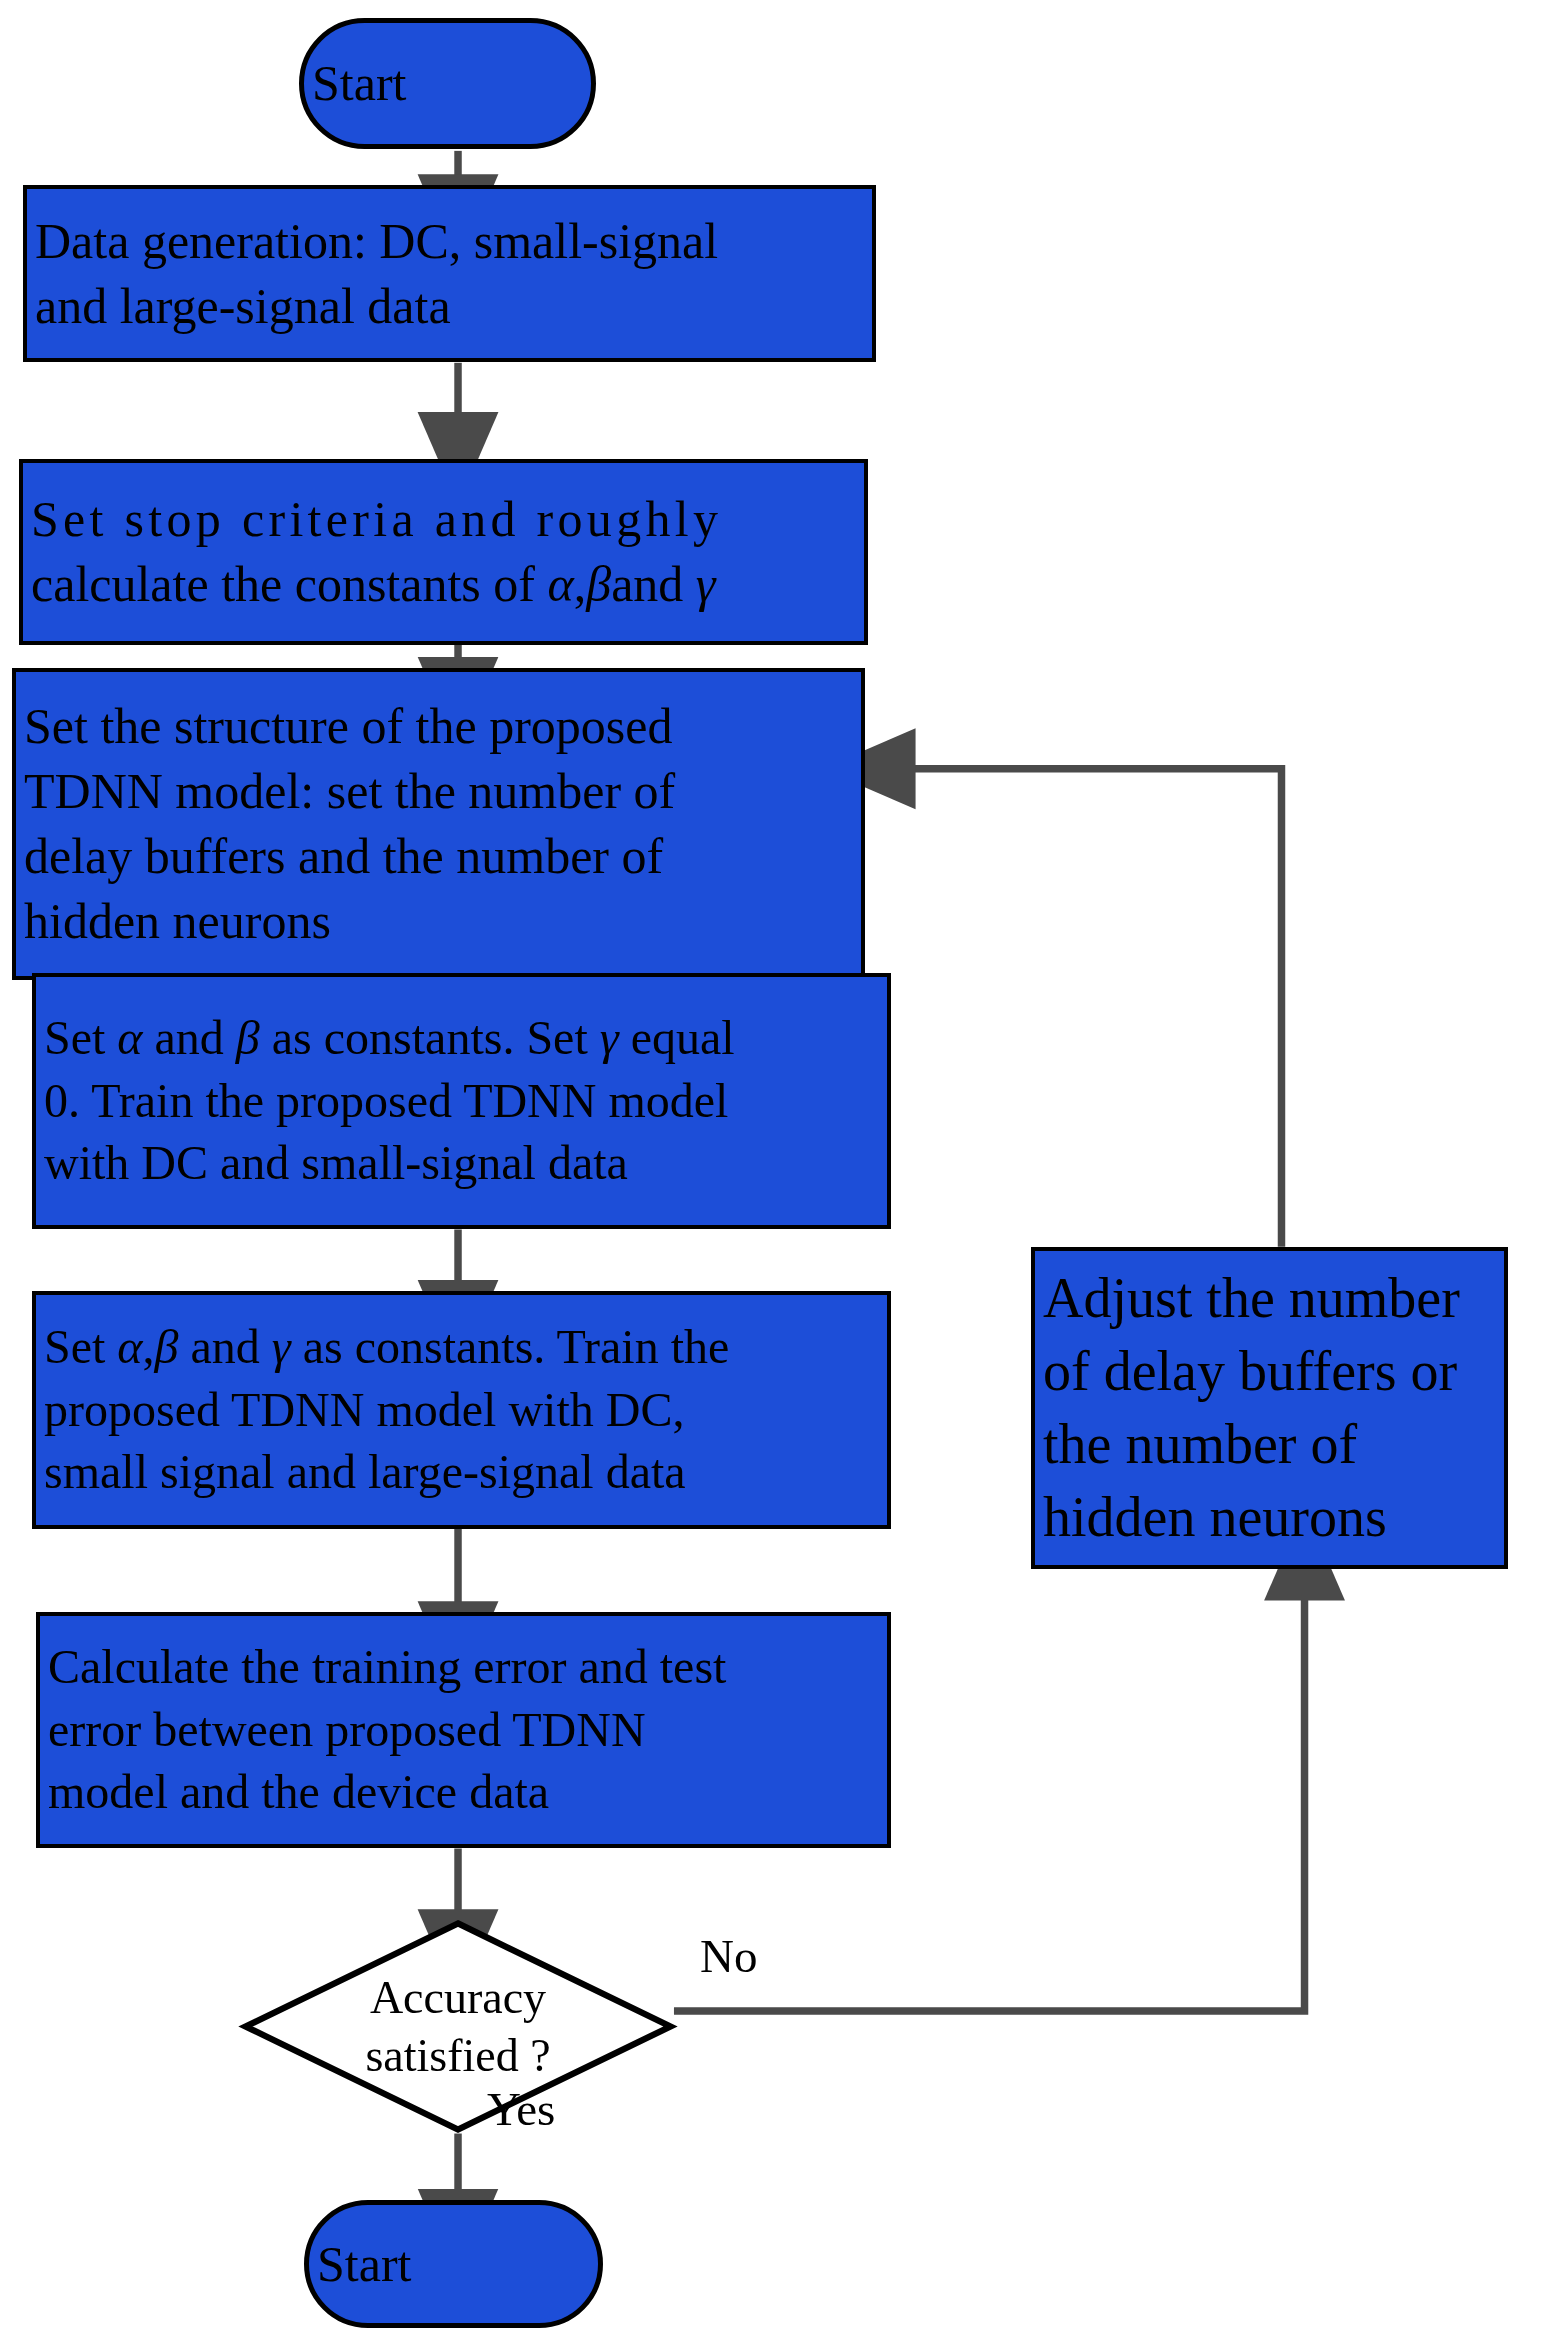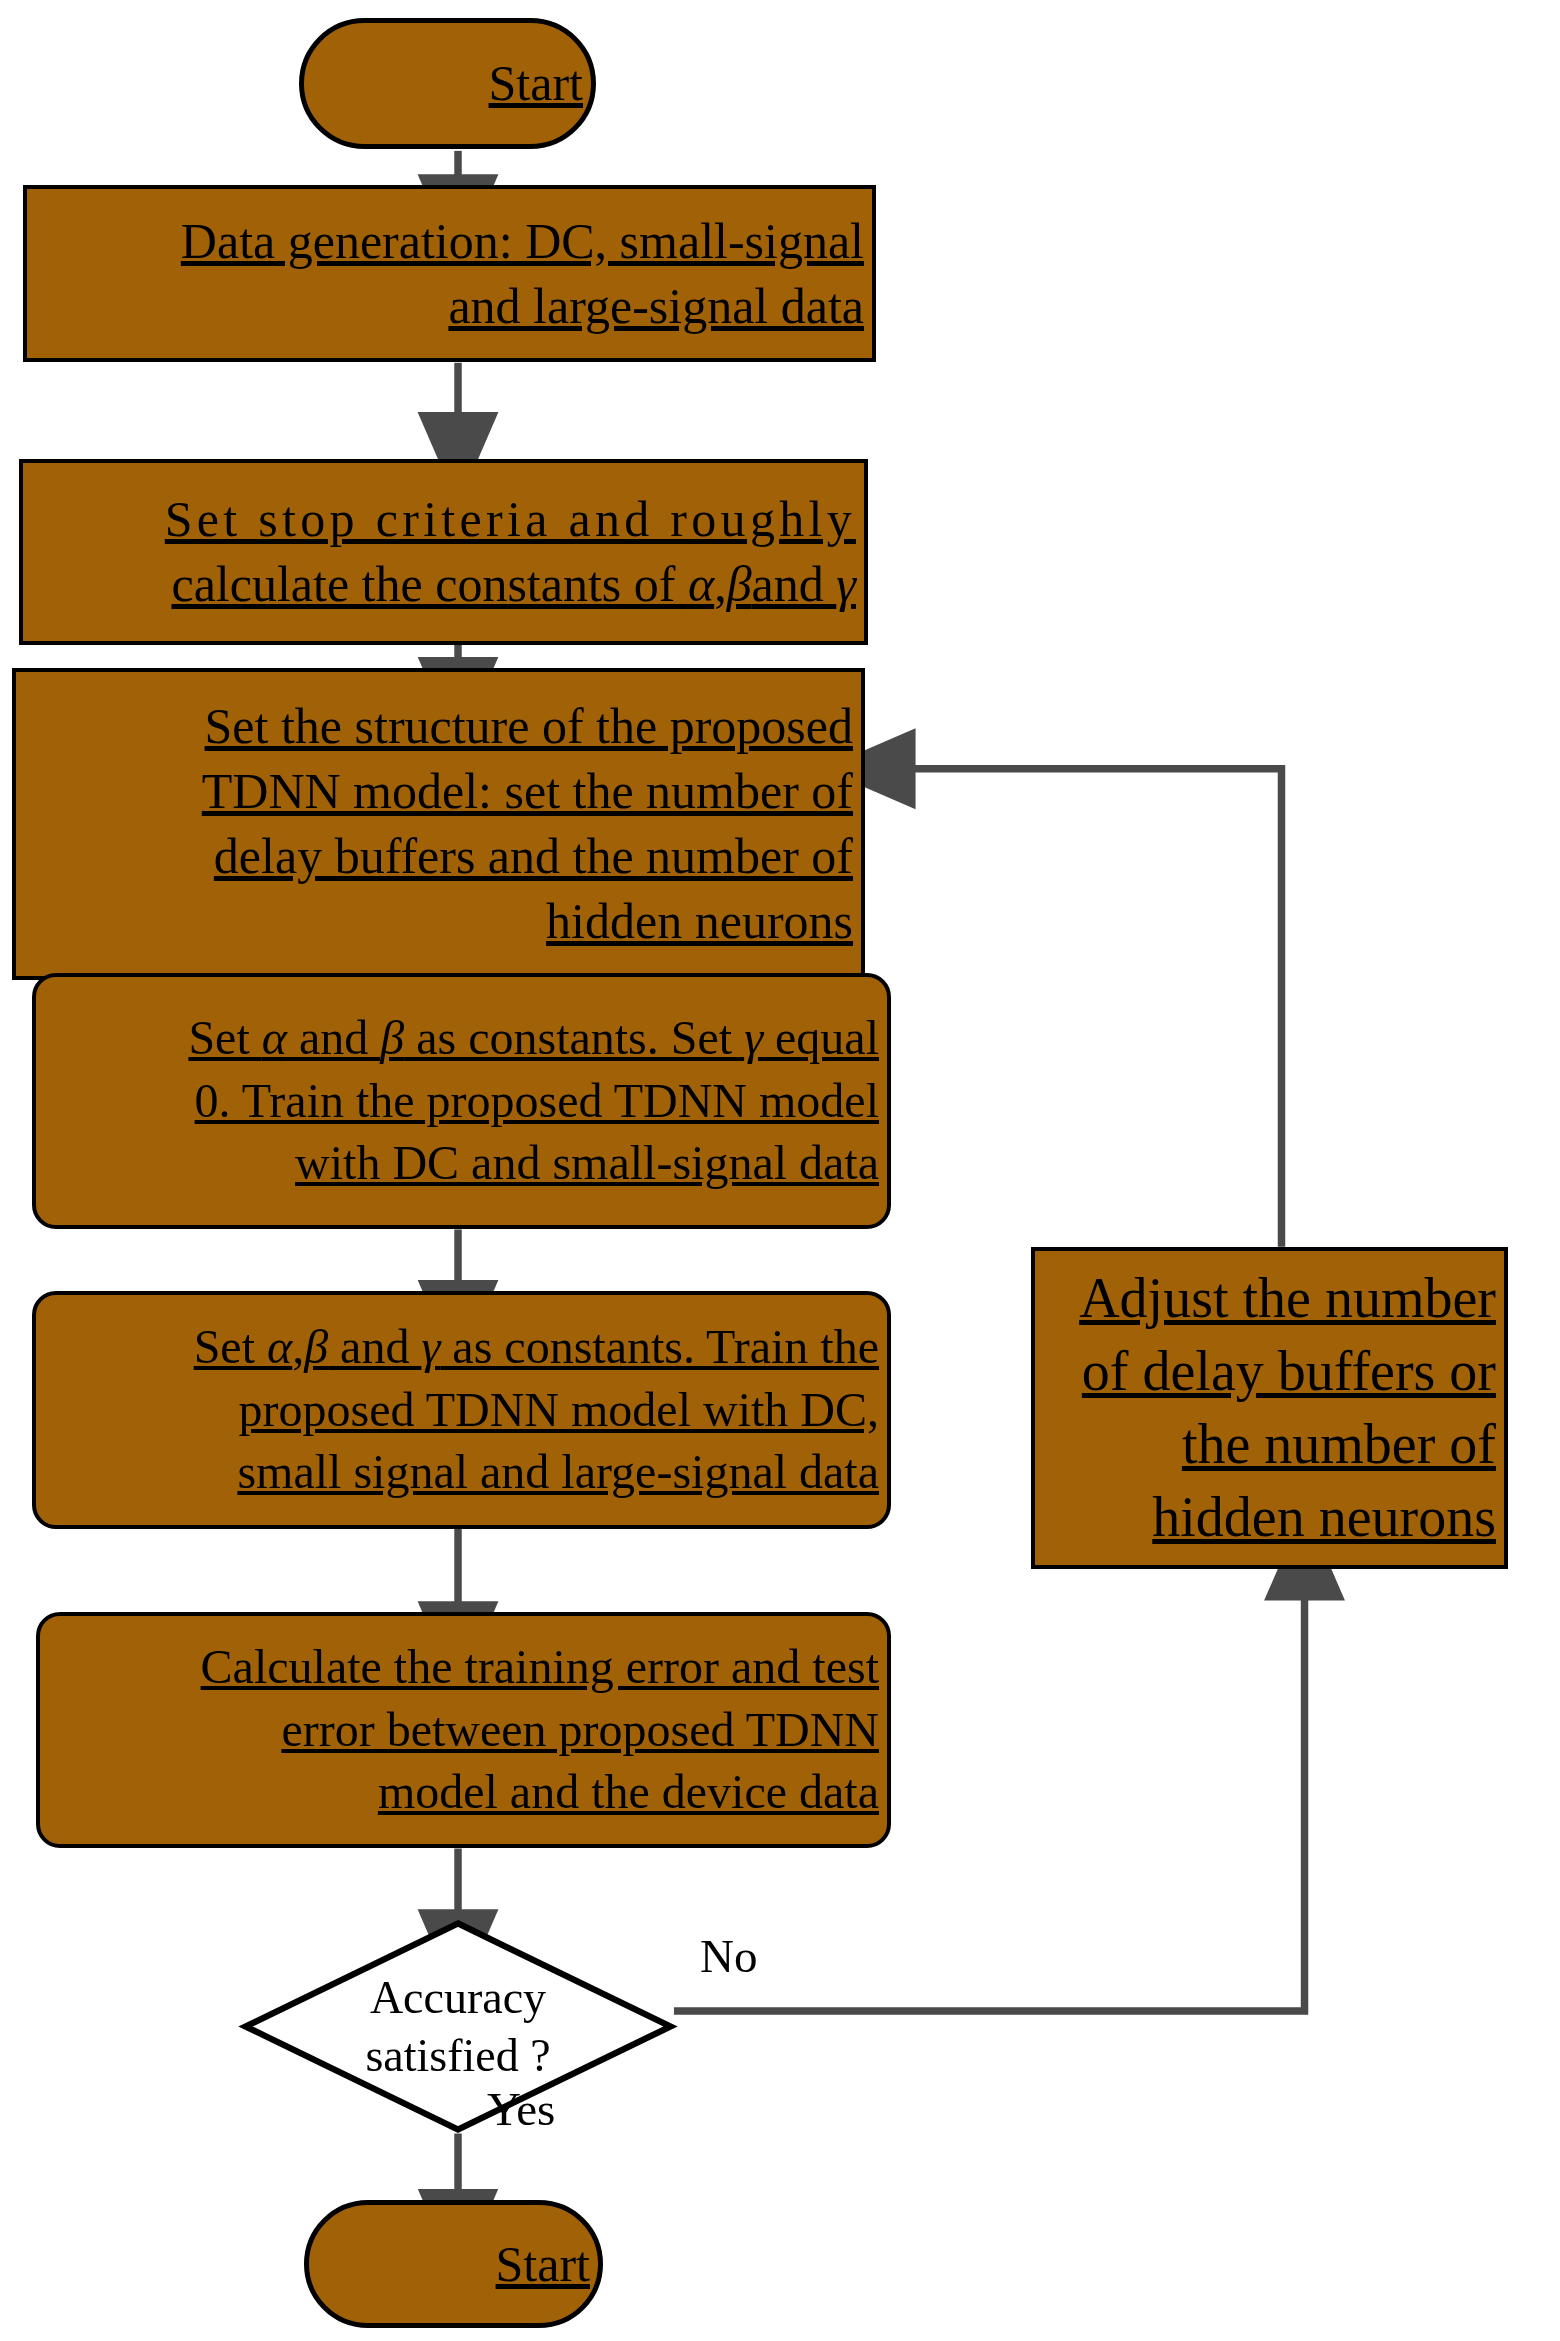--- a/index.html
+++ b/index.html
@@ -17,43 +17,42 @@
     font-family: "Liberation Serif", "DejaVu Serif", serif;
     color: #000000;
   }
   
   .node {
     position: absolute;
     box-sizing: border-box;
     display: flex;
     align-items: center;
     justify-content: center;
-    text-align: right;
-    background: #a16207;
+    text-align: left;
+    background: #1d4ed8;
     color: #000000;
     line-height: 1.30;
-    text-decoration: underline;
   }
   .proc {
     border: 4.6px solid #000000;
   }
   .term {
     border: 5.8px solid #000000;
     border-radius: 86px;
   }
   .node .txt {
     display: block;
     width: 100%;
     padding: 0 8px;
     box-sizing: border-box;
   }
   
   .f-term   { font-size: 50px; }
   .f-body   { font-size: 50px; }
-  .f-body2  { font-size: 48px; border-radius: 24px; }
+  .f-body2  { font-size: 48px; }
   .f-small  { font-size: 56px; }
   .f-lbl    { font-size: 47px; }
 
   .tracked { letter-spacing: 4.3px; }
 
   .gk { font-style: italic; font-family: "Liberation Serif", "DejaVu Serif", serif; }
 
   
   .diamond-wrap {
     position: absolute;

